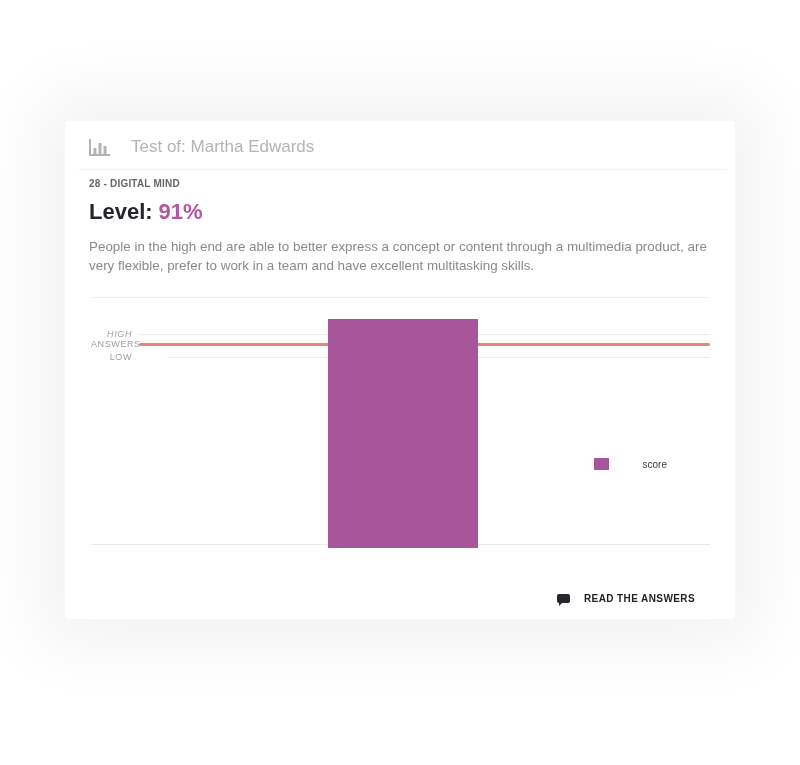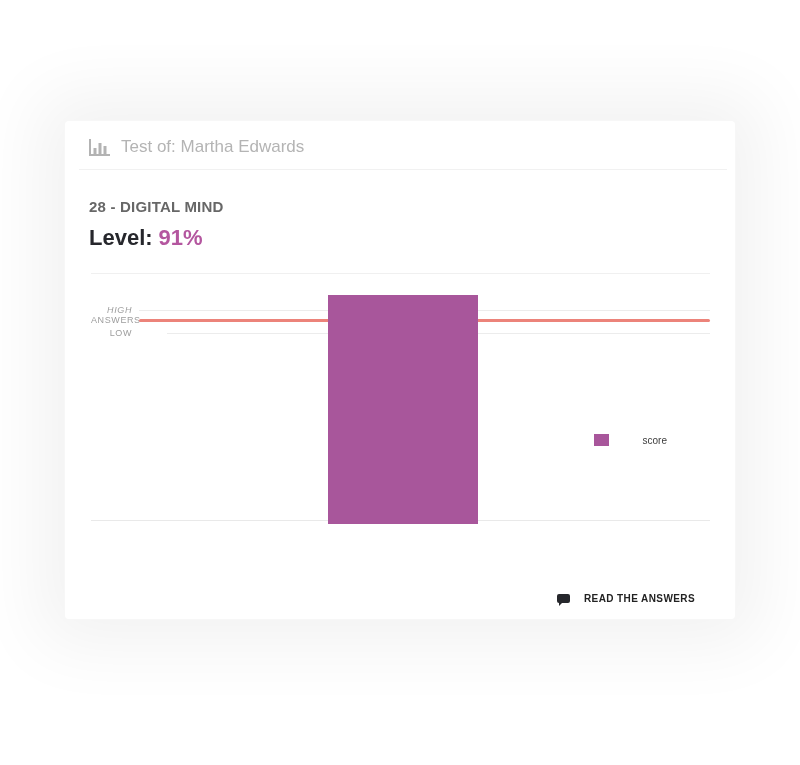--- a/index.html
+++ b/index.html
@@ -15,33 +15,33 @@
   .card {
     position: absolute; left: 64px; top: 120px;
     width: 672px; height: 500px;
     background: #ffffff;
     border: 1px solid rgba(0,0,0,0.03);
     border-radius: 5px;
     box-shadow: 0 0 70px 25px rgba(0,0,0,0.055);
   }
 
   .card-header {
-    display: flex; align-items: center; gap: 11px;
+    display: flex; align-items: center; gap: 21px;
     padding: 16px 24px 12px 24px;
   }
   .chart-icon svg { display: block; }
   .card-title { font-size: 17px; color: #b4b4b4; }
 
   .divider { height: 1px; background: #f1f1f1; margin: 0 8px 0 14px; }
 
   .content { padding: 0 24px; }
 
   .section-title {
-    margin: 28px 0 0 0;
-    font-size: 15px; font-weight: bold; color: #676767;
+    margin: 8px 0 0 0;
+    font-size: 10px; font-weight: bold; color: #676767;
     letter-spacing: 0.2px;
   }
 
   .level {
     margin-top: 10px; text-align: left;
     font-size: 22px; font-weight: bold; color: #26272c;
   }
   .level-value { margin-left: 6px; }
 
   .description {
@@ -121,20 +121,21 @@
 
     <div class="divider"></div>
 
     <div class="content">
       <h2 class="section-title">28 - DIGITAL MIND</h2>
 
       <div class="level">
         <span class="level-label">Level:</span><span class="level-value" style="color: rgb(180, 86, 159);">91%</span>
       </div>
 
+      <p class="description">People in the high end are able to better express a concept or content through a multimedia product, are very flexible, prefer to work in a team and have excellent multitasking skills.</p>
 
       <div class="chart">
         <div class="grid-top"></div>
         <div class="thresholds">
             <div class="threshold" style="top: 37px; font-style: italic;">
               <span class="t-label">HIGH</span>
               <span class="t-line"></span>
             </div>
             <div class="threshold highlight" style="top: 47px;">
               <span class="t-label">ANSWERS</span>

